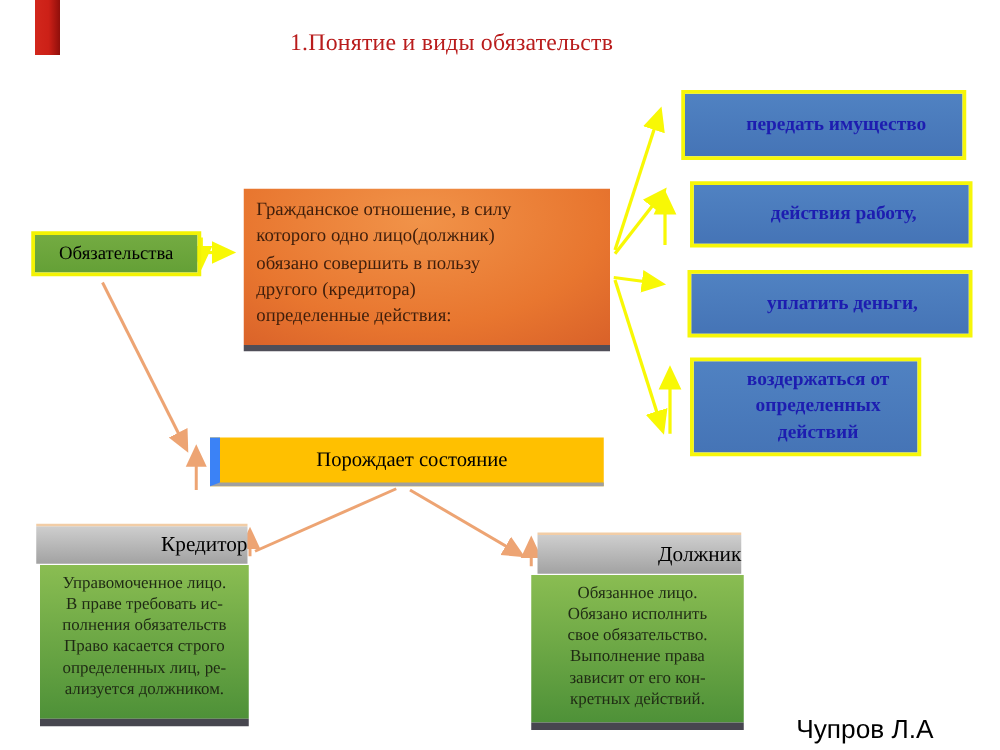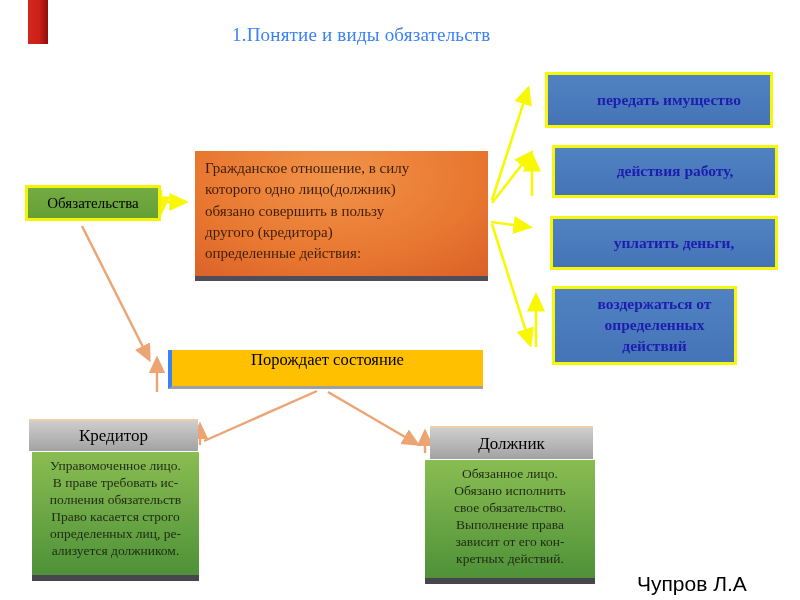--- a/index.html
+++ b/index.html
@@ -18,21 +18,21 @@
   
   #corner-bar {
     left: 28px; top: 0; width: 20px; height: 44px;
     background: linear-gradient(to right, #d2271c 0%, #cc2017 55%, #8f0f0b 100%);
   }
 
   
   #slide-title {
     left: 232px; top: 24px;
     font-size: 19px; letter-spacing: 0.2px;
-    color: #3b82f6;
+    color: #b91c1c;
   }
 
   
   #obligations-box {
     left: 25px; top: 185px; width: 136px; height: 36px;
     background: linear-gradient(180deg, #74ab42 0%, #64a036 100%);
     border: 3px solid #f3f304;
     display: flex; align-items: center; justify-content: center;
     font-size: 15px;
   }
@@ -59,31 +59,31 @@
   }
   #action-1 { left: 545px; top: 72px;  width: 228px; height: 56px; }
   #action-2 { left: 552px; top: 145px; width: 226px; height: 53px; }
   #action-3 { left: 550px; top: 216px; width: 228px; height: 54px; text-align: center; }
   #action-4 { left: 552px; top: 286px; width: 185px; height: 79px; }
 
   
   #state-box {
     left: 168px; top: 350px; width: 315px; height: 39px;
     background: #ffc000;
-    border-left: 4px solid #3b82f6;
+    border-left: 8px solid #3b82f6;
     border-bottom: 3px solid #a0a0a0;
-    display: flex; justify-content: center;
+    display: flex; align-items: center; justify-content: center;
     font-size: 16.5px;
   }
 
   
   .role-box {
     background: linear-gradient(180deg, #cecece 0%, #a2a2a2 100%);
     border-top: 2px solid #f2cda6;
-    display: flex; align-items: center; justify-content: center;
+    display: flex; align-items: center; justify-content: flex-end;
     font-size: 17px;
   }
   #creditor-box { left: 29px;  top: 419px; width: 169px; height: 32px; }
   #debtor-box   { left: 430px; top: 426px; width: 163px; height: 33px; }
 
   
   .role-desc {
     background: linear-gradient(180deg, #8abd52 0%, #4e9138 100%);
     border-bottom: 6px solid #47464f;
     padding-top: 5px;

